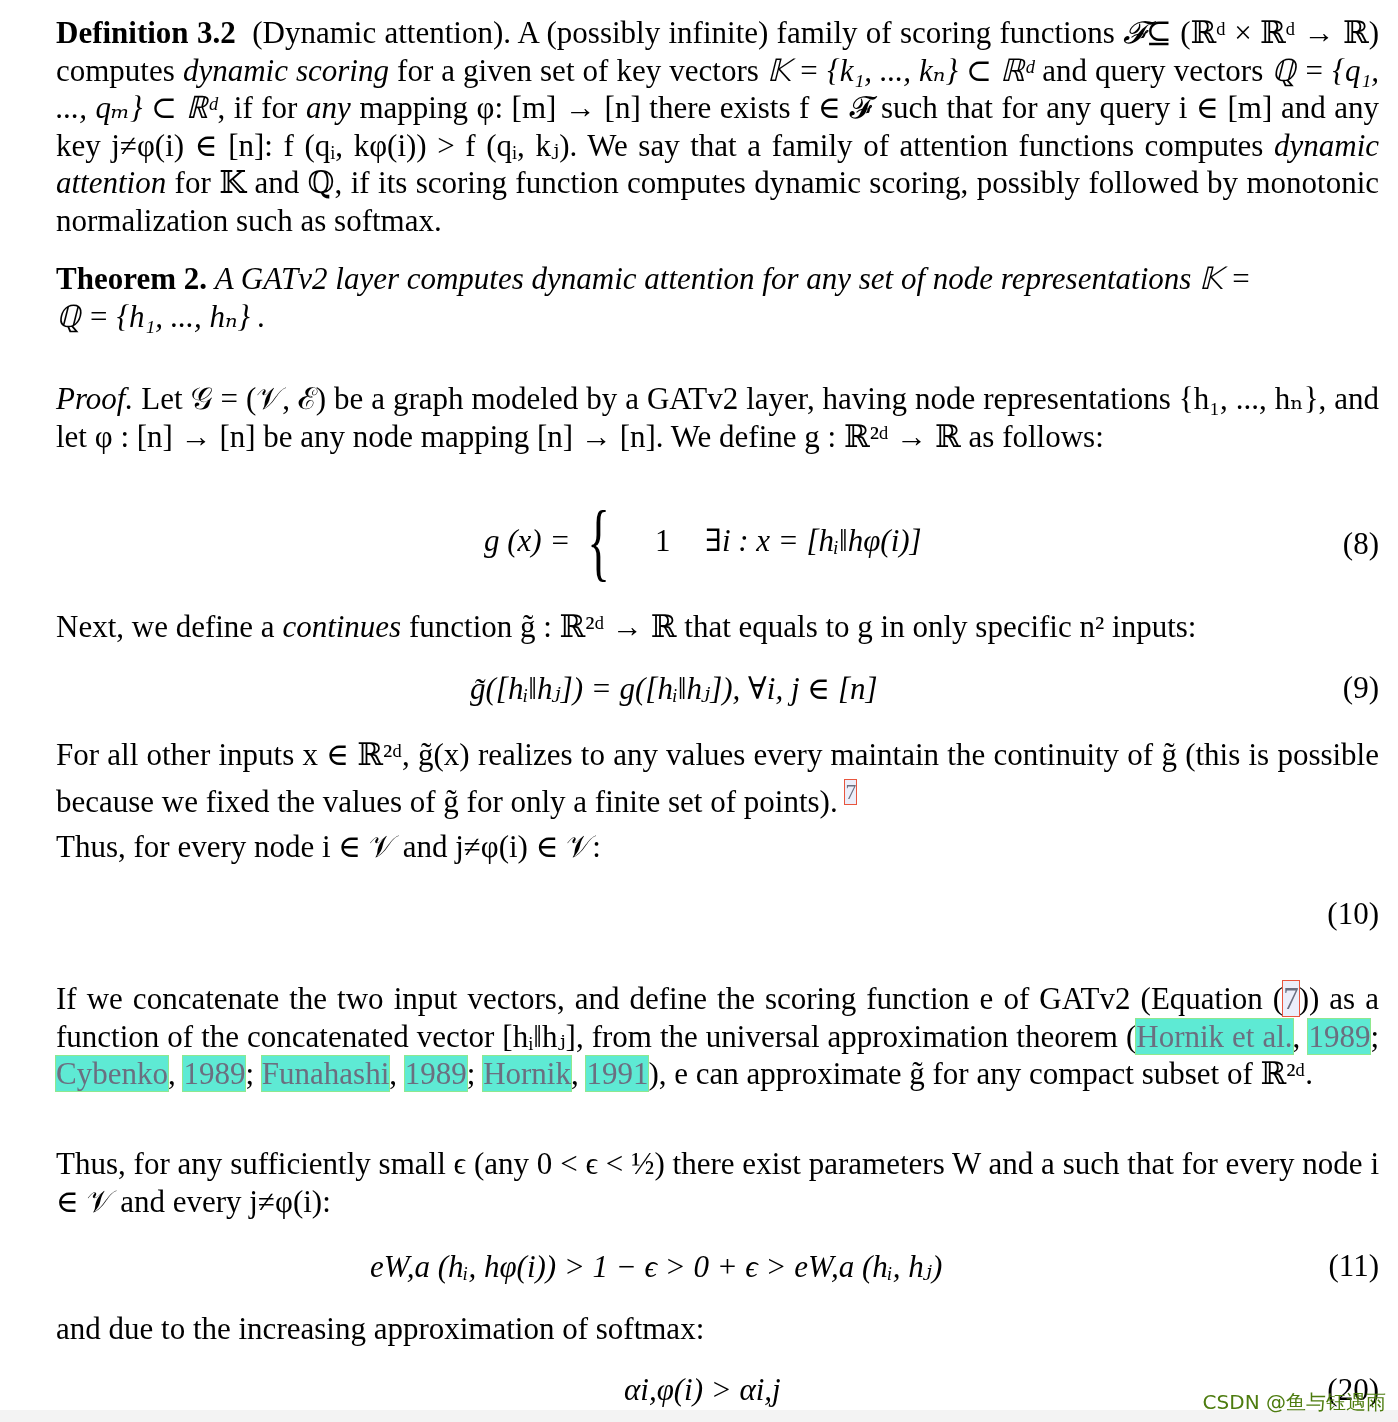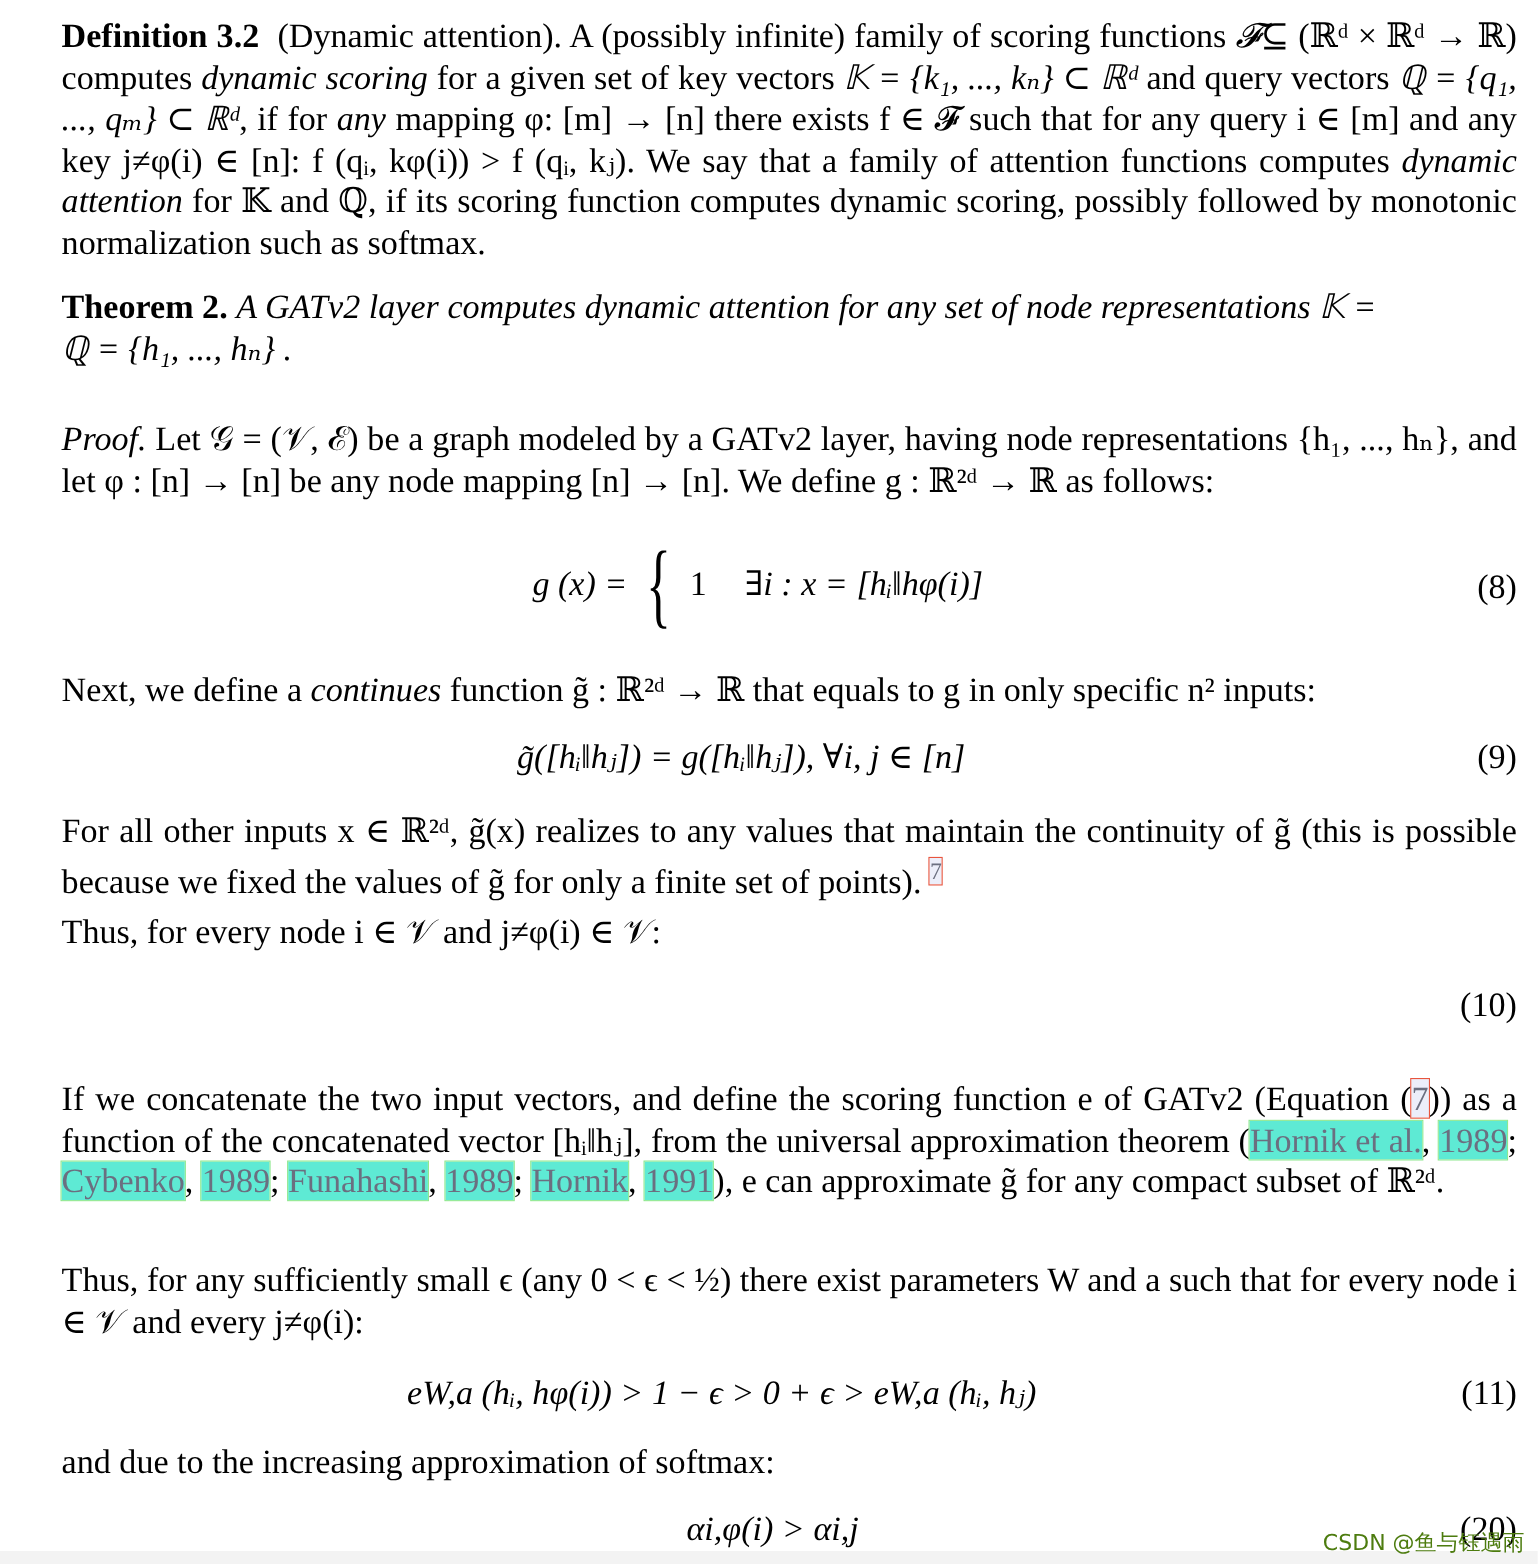--- a/index.html
+++ b/index.html
@@ -20,21 +20,21 @@
   .cite {
     color: #6b6f80; background: #5eead4; outline: 1px solid #8ee88e;
     outline-offset: 0px;
   }
   .ref {
     color: #6b6f80; background: #eceefa; outline: 1px solid #e8553e;
   }
   .fnref { font-size: 0.7em; vertical-align: 0.6em; }
   .cases { display: inline-block; vertical-align: middle; position: relative; }
   .brace { font-size: 86px; line-height: 86px; font-weight: 100; transform: scaleX(0.55); display: inline-block; vertical-align: middle; }
-  .case-row { display: block; line-height: 42px; }
+  .case-row { display: block; line-height: 42px; margin-left: 28px; }
   .case-val { display: inline-block; width: 50px; }
   .watermark {
     position: absolute; right: 12px; bottom: 6px;
     font-family: "DejaVu Sans", sans-serif; font-size: 20px; color: #4d7c0f;
   }
   .bottom-band { position: absolute; left: 0; right: 0; bottom: 0; height: 12px; background: #f3f3f3; }
 </style>
 </head>
 <body>
 
@@ -62,21 +62,21 @@
     <b class="lead">Theorem 2.</b>
     <i>A GATv2 layer computes dynamic attention for any set of node representations 𝕂 =</i><br>
     <span class="m">ℚ = {h₁, ..., hₙ} .</span>
   </p>
 
   <p class="para block" style="top:370px">
     <i>Proof.</i>
     <span>Let 𝒢 = (𝒱, ℰ) be a graph modeled by a GATv2 layer, having node representations {h₁, ..., hₙ}, and let φ : [n] → [n] be any node mapping [n] → [n]. We define g : ℝ²ᵈ → ℝ as follows:</span>
   </p>
 
-  <div class="eq" style="top:478px; height:90px;">
+  <div class="eq" style="top:488px; height:90px;">
     <div class="body" style="left:428px; top:0;">
       <span class="m" style="vertical-align:middle">g (x) =</span>
       <span class="brace">{</span>
       <span class="cases">
         <span class="case-row"><span class="case-val">1</span><span class="m">∃i : x = [hᵢ‖hφ(i)]</span></span>
       </span>
     </div>
     <span class="num" style="top:28px">(8)</span>
   </div>
 
@@ -85,21 +85,21 @@
     <i>continues</i>
     <span>function g̃ : ℝ²ᵈ → ℝ that equals to g in only specific n² inputs:</span>
   </p>
 
   <div class="eq" style="top:660px">
     <span class="body m" style="left:414px">g̃([hᵢ‖hⱼ]) = g([hᵢ‖hⱼ]), ∀i, j ∈ [n]</span>
     <span class="num">(9)</span>
   </div>
 
   <p class="para block" style="top:726px">
-    <span>For all other inputs x ∈ ℝ²ᵈ, g̃(x) realizes to any values that maintain the continuity of g̃ (this is possible because we fixed the values of g̃ for only a finite set of points).</span>
+    <span>For all other inputs x ∈ ℝ²ᵈ, g̃(x) realizes to any values every maintain the continuity of g̃ (this is possible because we fixed the values of g̃ for only a finite set of points).</span>
     <a class="ref fnref">7</a>
   </p>
 
   <p class="para block" style="top:818px">
     <span>Thus, for every node i ∈ 𝒱 and j≠φ(i) ∈ 𝒱:</span>
   </p>
 
   <div class="eq" style="top:886px">
     <span class="num">(10)</span>
   </div>

